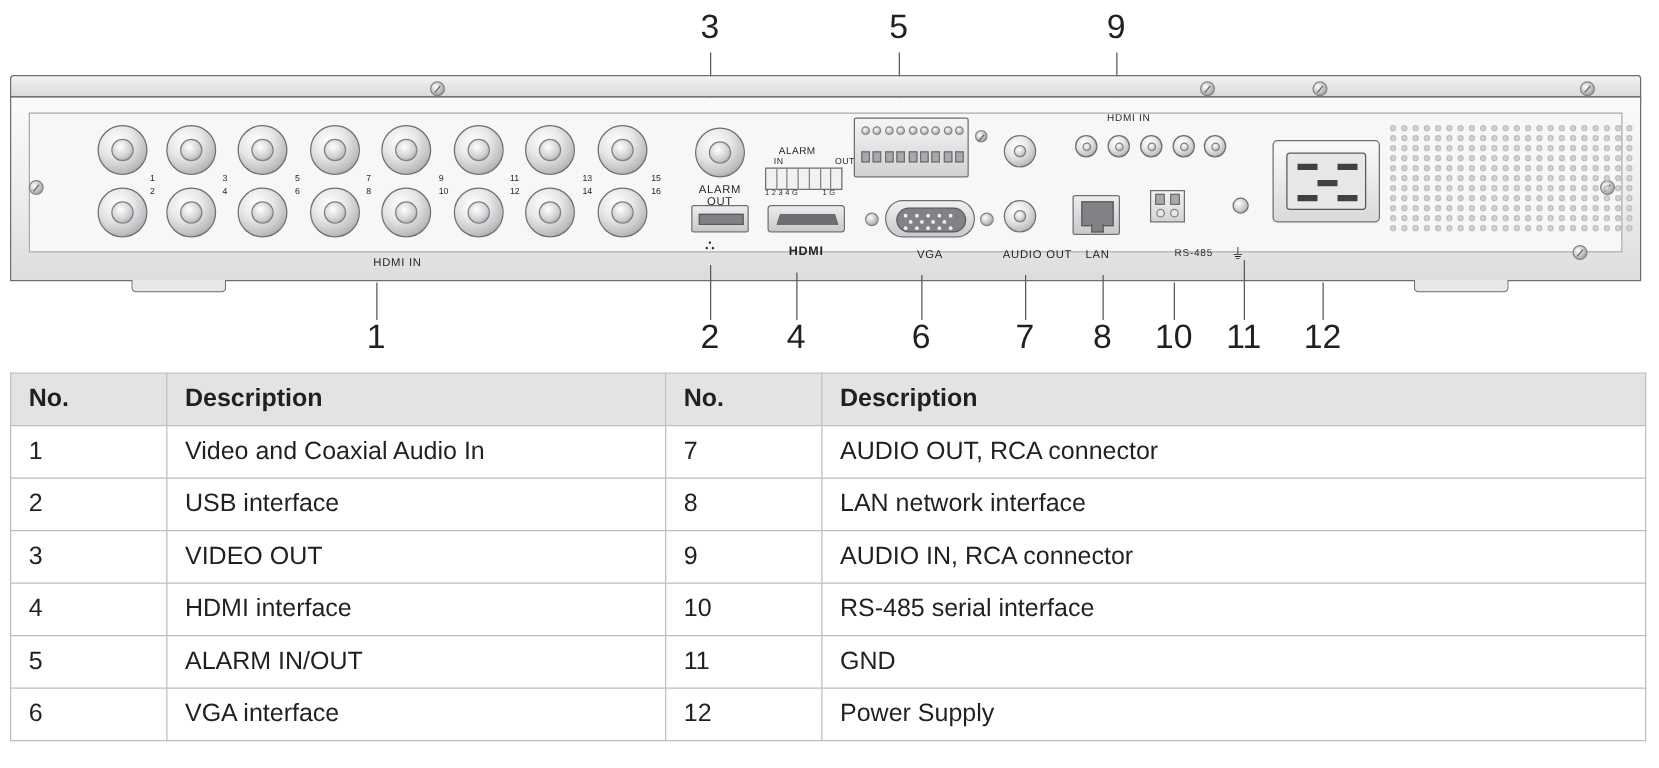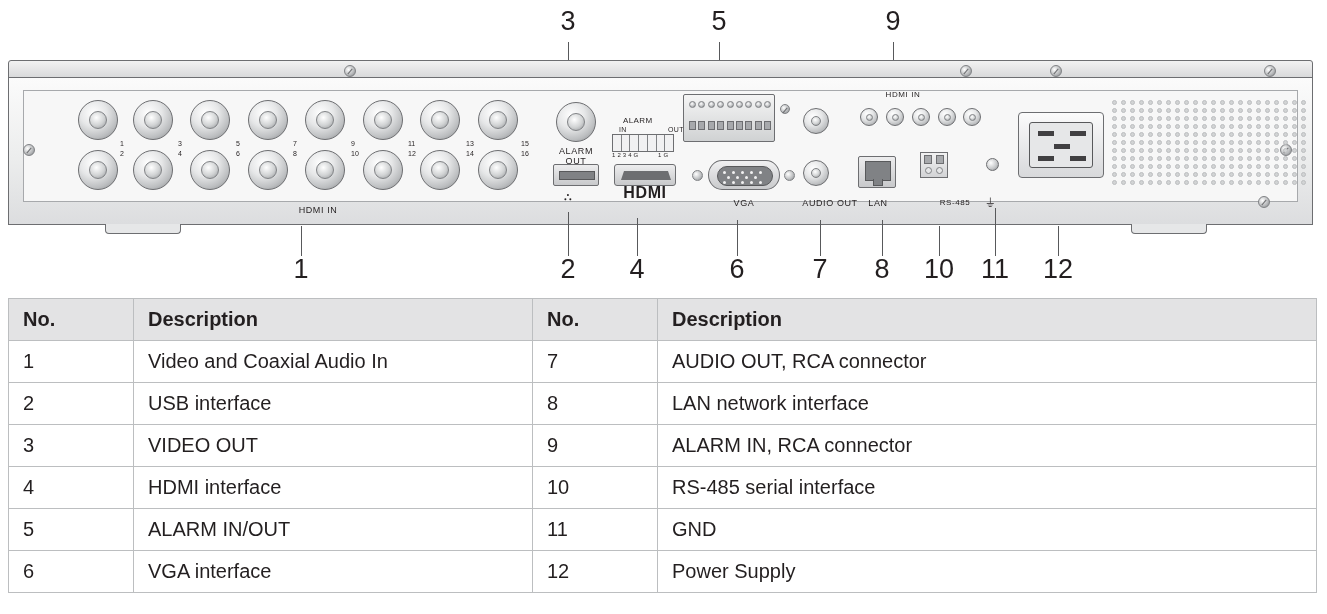--- a/index.html
+++ b/index.html
@@ -330,21 +330,21 @@
       <span></span>
       <span></span>
       <span></span>
       <span></span>
       <span></span>
   </div>
   <div class="alarm-nums" style="left:604px;top:92px;">1 2 3 4 G</div>
   <div class="alarm-nums" style="left:650px;top:92px;">1 G</div>
 
   <div class="hdmi" style="left:606px;top:104px;"></div>
-  <div class="blk-label" style="left:597px;top:124px;width:80px;font-size:16px;font-weight:bold;">HDMI</div>
+  <div class="blk-label" style="left:597px;top:136px;width:80px;font-size:10px;font-weight:bold;">HDMI</div>
 
   <div class="term" style="left:675px;top:34px;">
     <div class="term-row" style="top:6px;">
       <div class="term-hole"></div>
       <div class="term-hole"></div>
       <div class="term-hole"></div>
       <div class="term-hole"></div>
       <div class="term-hole"></div>
       <div class="term-hole"></div>
       <div class="term-hole"></div>
@@ -716,21 +716,21 @@
     <tr>
       <td class="num">2</td>
       <td class="desc">USB interface</td>
       <td class="num">8</td>
       <td>LAN network interface</td>
     </tr>
     <tr>
       <td class="num">3</td>
       <td class="desc">VIDEO OUT</td>
       <td class="num">9</td>
-      <td>ALARM IN, RCA connector</td>
+      <td>AUDIO IN, RCA connector</td>
     </tr>
     <tr>
       <td class="num">4</td>
       <td class="desc">HDMI interface</td>
       <td class="num">10</td>
       <td>RS-485 serial interface</td>
     </tr>
     <tr>
       <td class="num">5</td>
       <td class="desc">ALARM IN/OUT</td>

